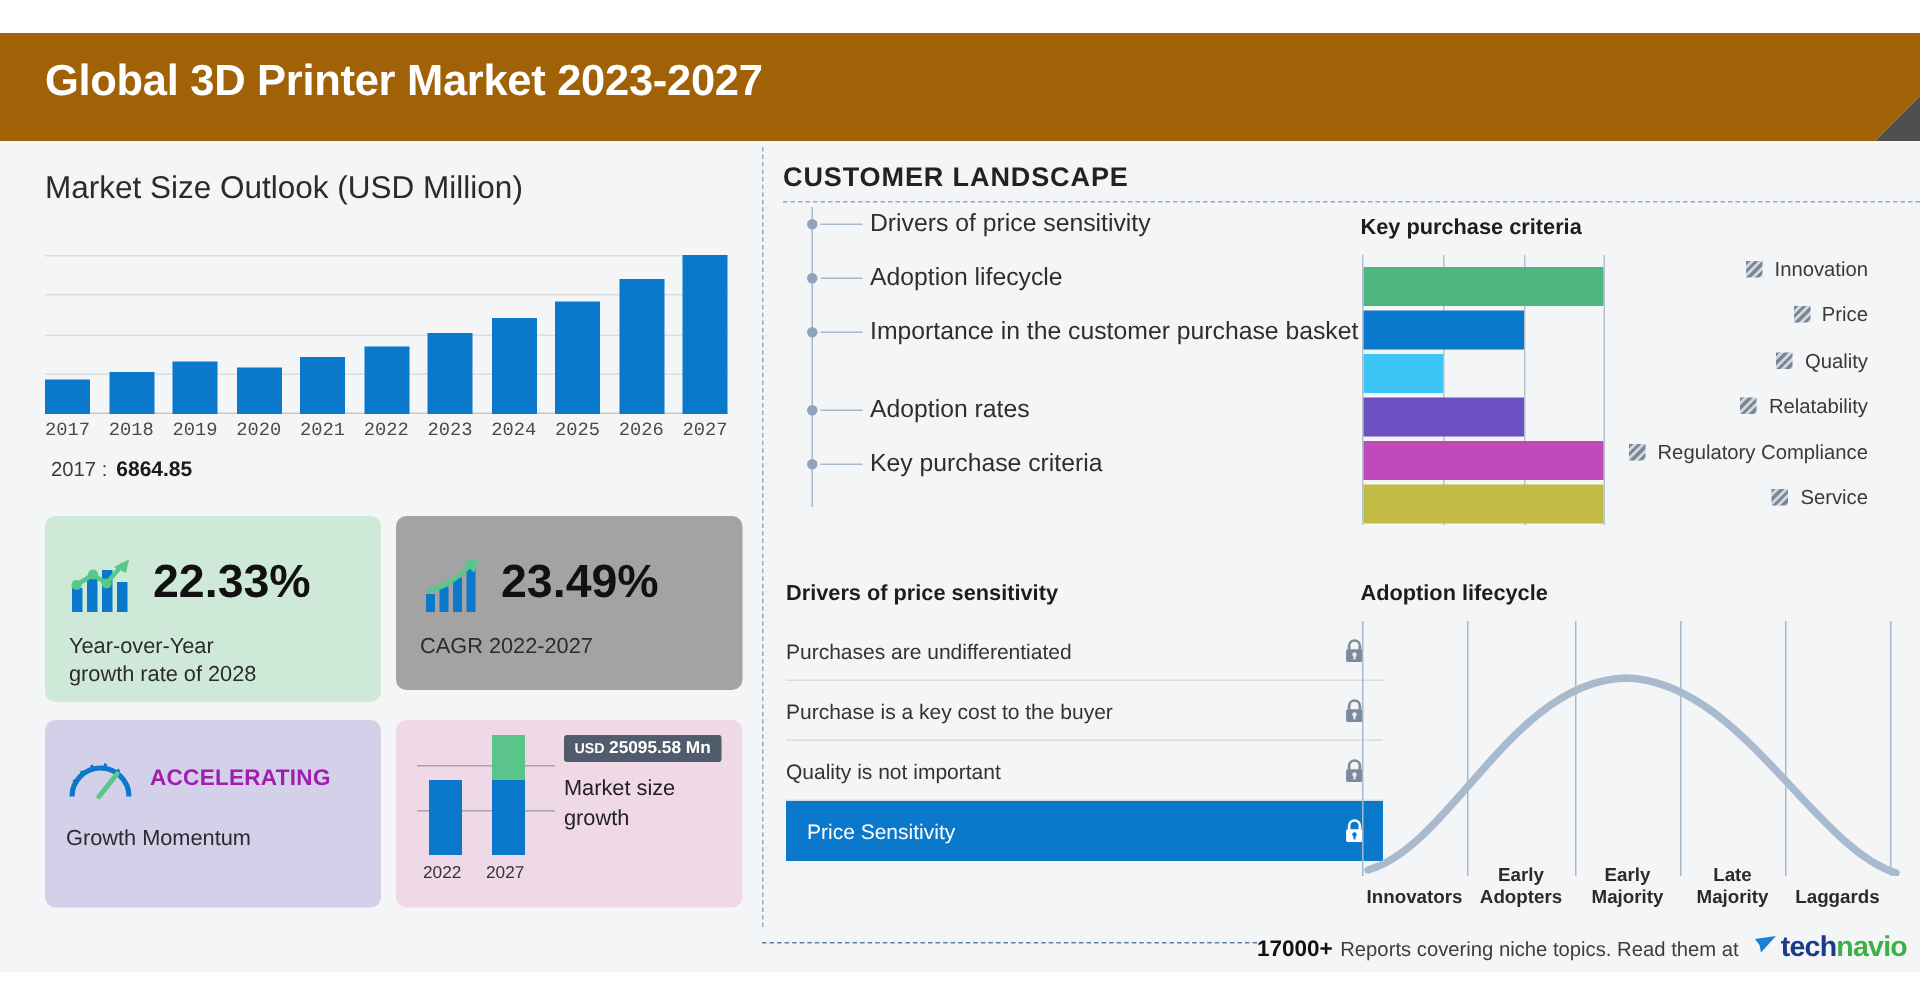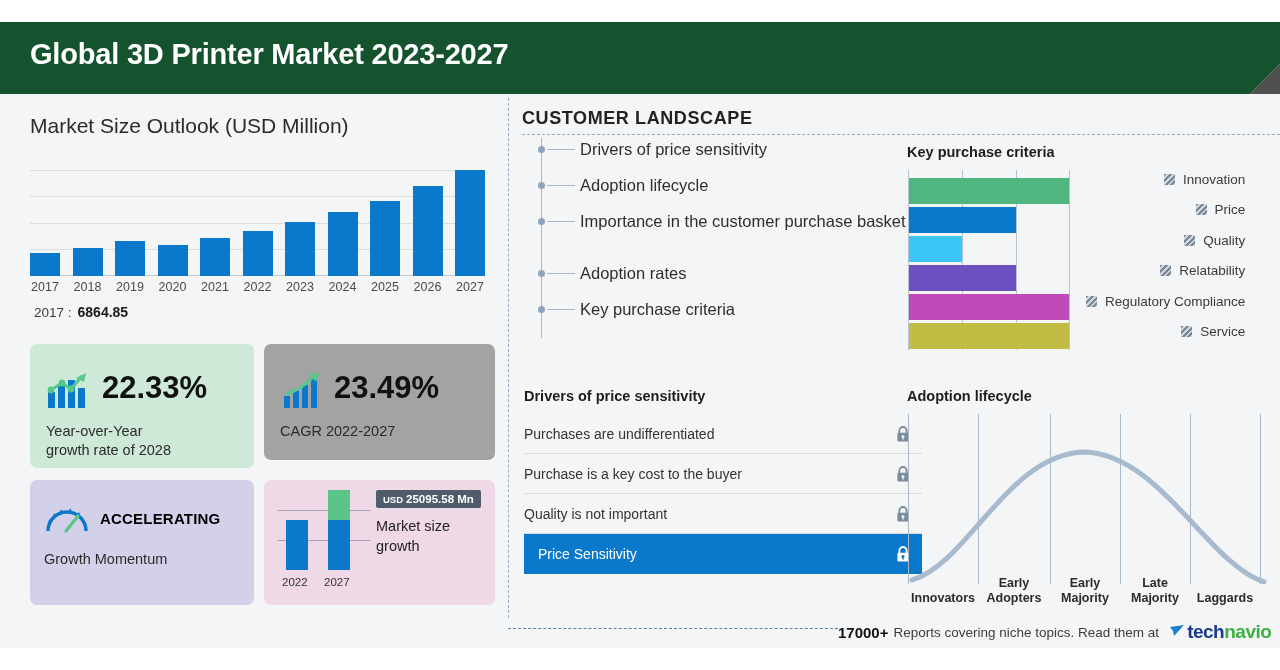--- a/index.html
+++ b/index.html
@@ -2,21 +2,21 @@
 <html><head>
 <meta charset="utf-8">
 <style>
   html,body{margin:0;padding:0;background:#ffffff;}
   body{width:1280px;height:670px;overflow:hidden;font-family:"Liberation Sans",sans-serif;}
   .page{position:relative;width:1280px;height:670px;background:#f4f5f7;}
   .topstrip{position:absolute;left:0;top:0;width:1280px;height:22px;background:#ffffff;}
   .botstrip{position:absolute;left:0;bottom:0;width:1280px;height:22px;background:#ffffff;}
 
   
-  .header{position:absolute;left:0;top:22px;width:1280px;height:72px;background:#14532d;
+  .header{position:absolute;left:0;top:22px;width:1280px;height:72px;background:#a16207;
           -webkit-clip-path:polygon(0 0,1280px 0,1280px 42px,1250px 72px,0 72px);
           clip-path:polygon(0 0,1280px 0,1280px 42px,1250px 72px,0 72px);}
   .header-title{position:absolute;left:30px;top:16px;color:#ffffff;font-size:29px;font-weight:bold;
                 letter-spacing:-0.2px;white-space:nowrap;}
   .fold{position:absolute;right:0;top:64px;width:30px;height:30px;background:#4f4f4f;
         -webkit-clip-path:polygon(100% 0,100% 100%,0 100%);clip-path:polygon(100% 0,100% 100%,0 100%);}
 
   
   .left-panel{position:absolute;left:0;top:94px;width:508px;height:524px;}
   .right-panel{position:absolute;left:508px;top:94px;width:772px;height:524px;}
@@ -27,34 +27,34 @@
   .section-title{position:absolute;font-size:21px;color:#2b2b2b;font-weight:normal;}
 
   
   .ms-title{left:30px;top:20px;}
   .chartbox{position:absolute;left:30px;top:76px;width:455px;height:106px;}
   .gridline{position:absolute;left:0;width:455px;height:0;border-top:1px solid #dcdcdc;}
   .axisline{position:absolute;left:0;bottom:0;width:455px;height:0;border-top:1px solid #c9c9c9;}
   .bars{position:absolute;left:0;bottom:0;width:455px;height:106px;display:flex;align-items:flex-end;
         justify-content:space-between;}
   .bar{width:30px;background:#0a78cb;}
-  .barlabels{position:absolute;left:30px;top:186px;width:455px;display:flex;justify-content:space-between;}
+  .barlabels{position:absolute;left:30px;top:186px;width:455px;display:flex;justify-content:space-between;font-family:Liberation Mono, monospace;}
   .barlabel{width:30px;text-align:center;font-size:12.5px;color:#4a4a4a;}
   .ms-value{position:absolute;left:34px;top:210px;font-size:13.5px;color:#3c3c3c;}
   .ms-value b{font-size:14px;color:#1a1a1a;margin-left:6px;}
 
   
   .card{position:absolute;border-radius:7px;}
   .card-a{left:30px;top:250px;width:224px;height:124px;background:#cfe9d8;}
   .card-b{left:264px;top:250px;width:231px;height:116px;background:#a3a3a3;}
   .card-c{left:30px;top:386px;width:224px;height:125px;background:#d3d0ea;}
   .card-d{left:264px;top:386px;width:231px;height:125px;background:#f0d9e7;}
   .big-pct{position:absolute;font-size:31px;font-weight:bold;color:#111;}
   .card-sub{position:absolute;font-size:14.5px;color:#2b2b2b;line-height:19px;}
-  .accel-label{position:absolute;font-size:15px;font-weight:bold;color:#000000;letter-spacing:0.2px;}
+  .accel-label{position:absolute;font-size:15px;font-weight:bold;color:#a21caf;letter-spacing:0.2px;}
 
   .mini-chart{position:absolute;left:14px;top:22px;width:92px;height:86px;}
   .mini-grid{position:absolute;left:0;width:92px;height:0;border-top:1px solid #a8a2b6;}
   .mini-bar{position:absolute;bottom:18px;width:22px;}
   .mini-lbl{position:absolute;bottom:0;font-size:11.5px;color:#333;}
   .badge{position:absolute;left:112px;top:10px;background:#4e5c6b;color:#fff;padding:3px 7px;border-radius:2px;
          font-size:11px;white-space:nowrap;}
   .badge .u{font-size:9.5px;font-weight:bold;margin-top:19px;}
   .badge .v{font-size:11.5px;font-weight:bold;margin-left:3px;}
   .mkt-grow{position:absolute;left:112px;top:36px;font-size:14.5px;color:#222;line-height:20px;}

